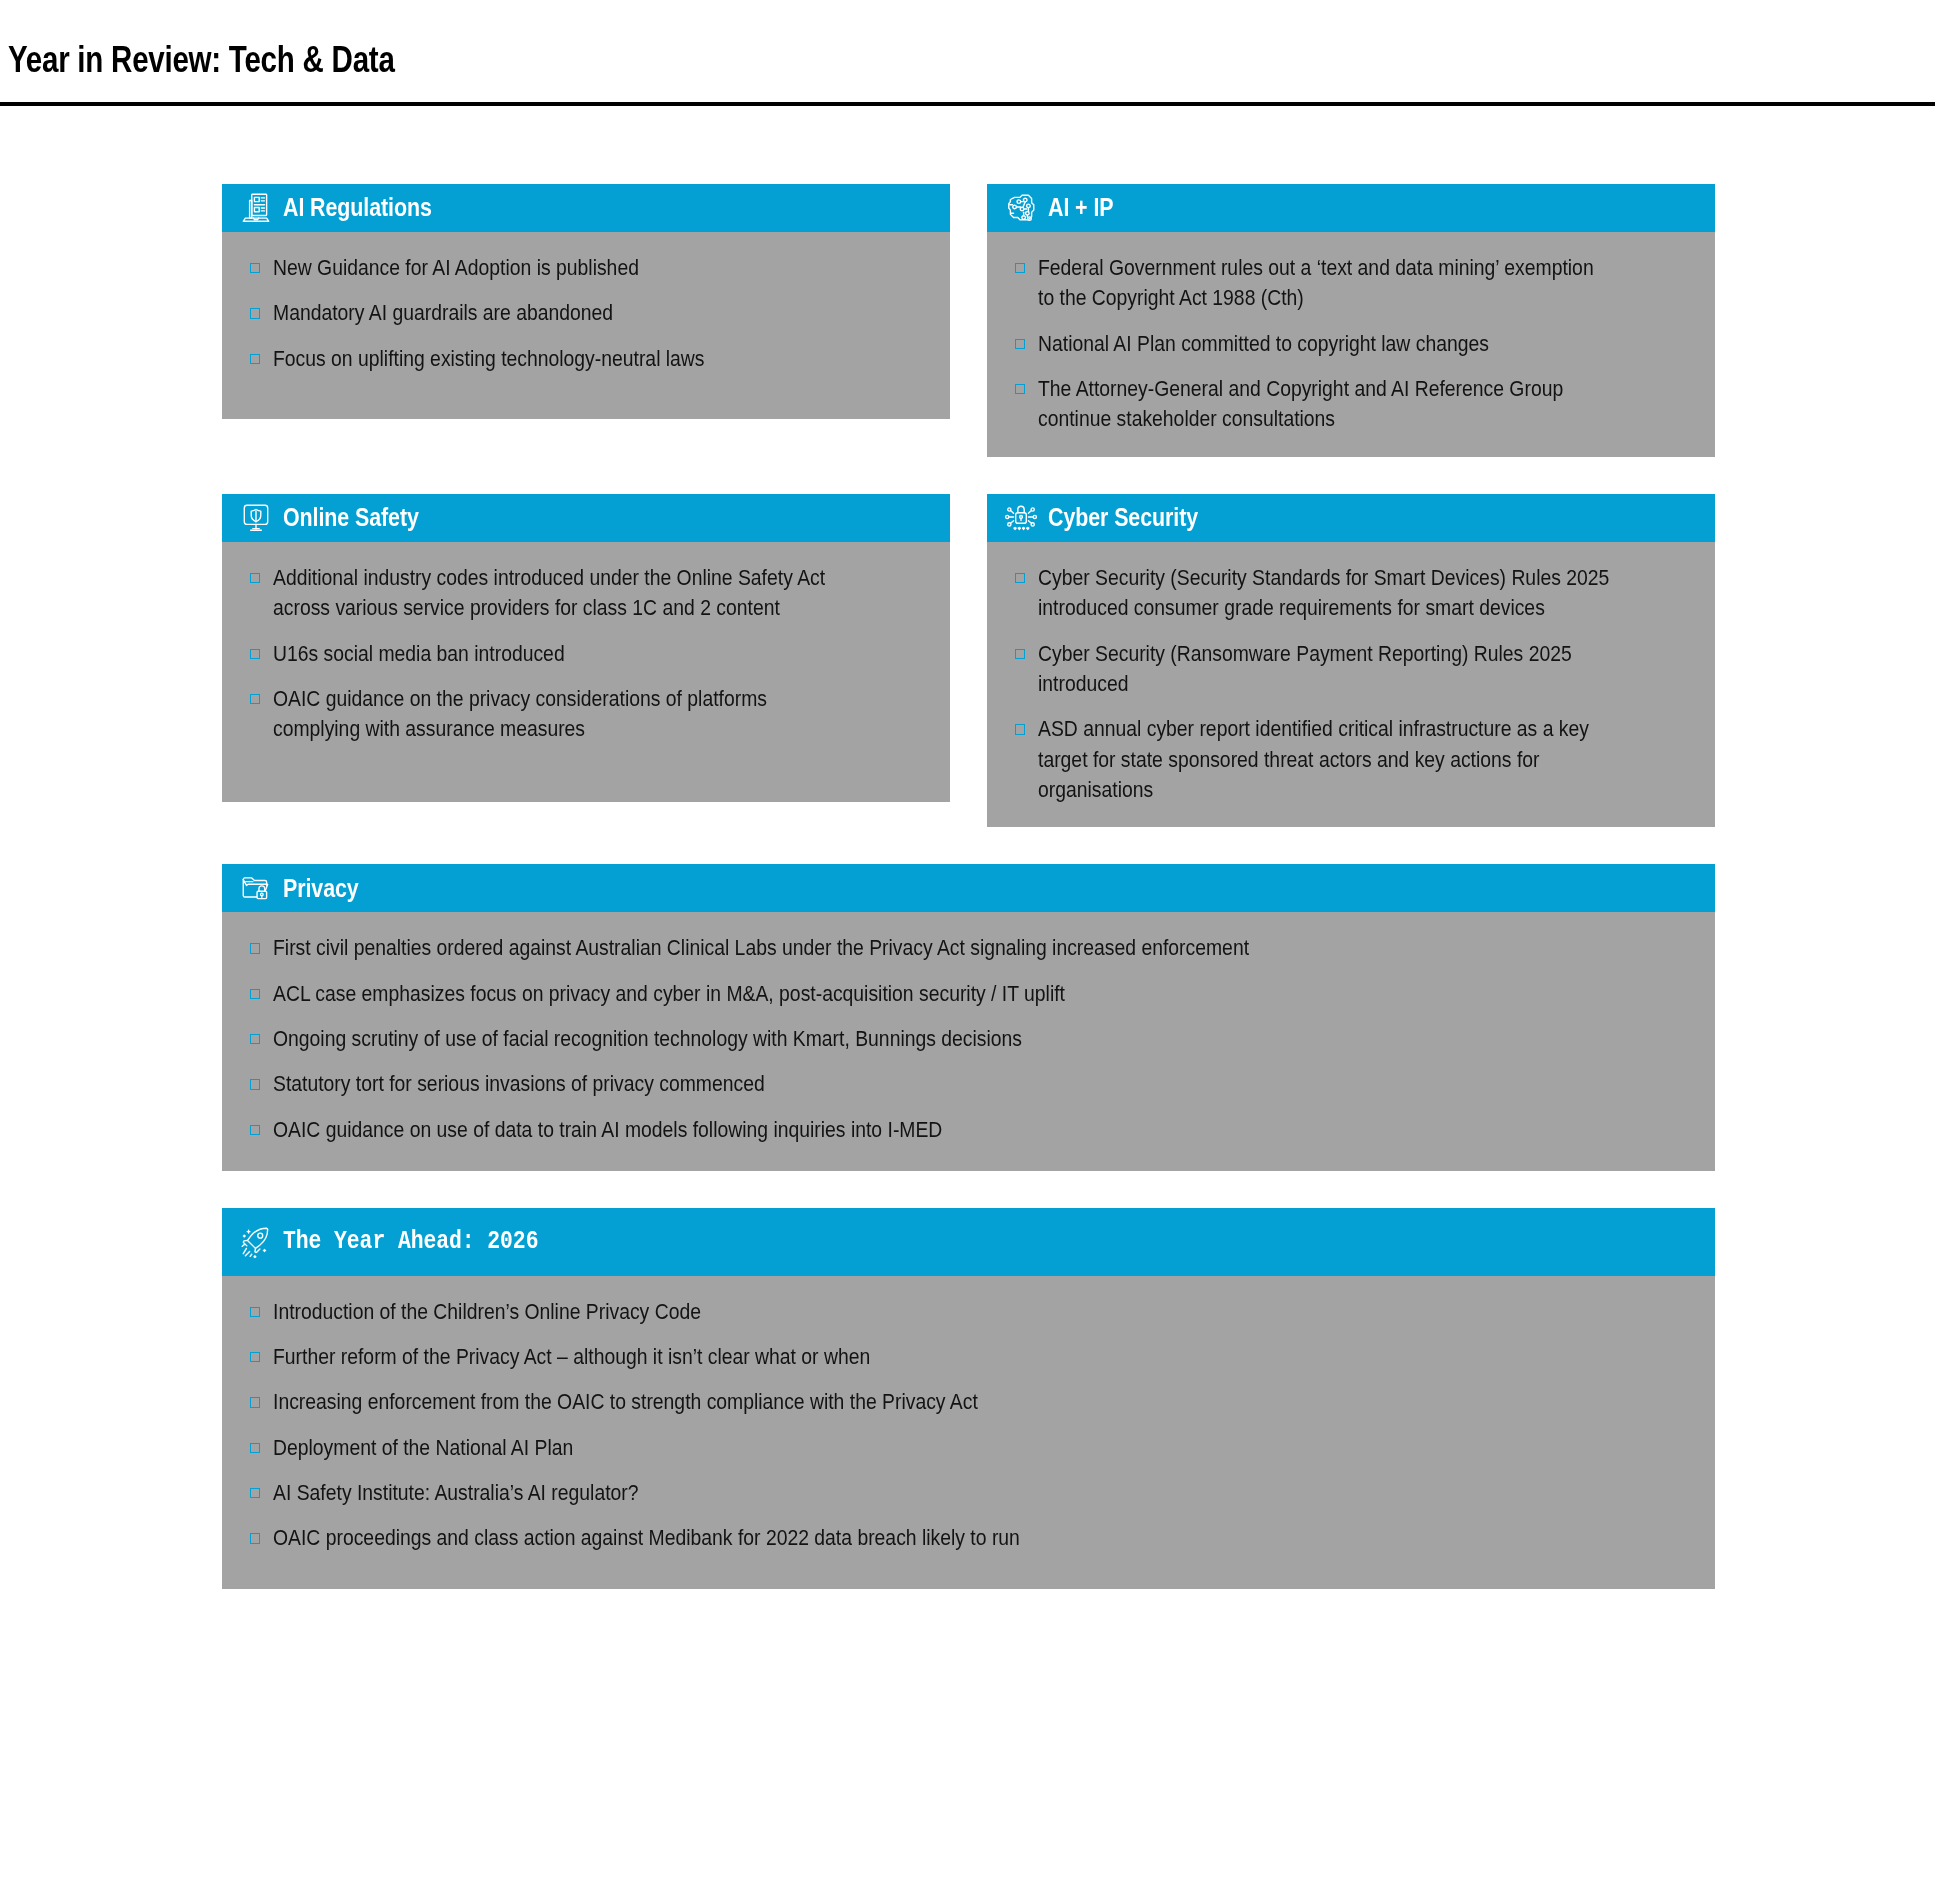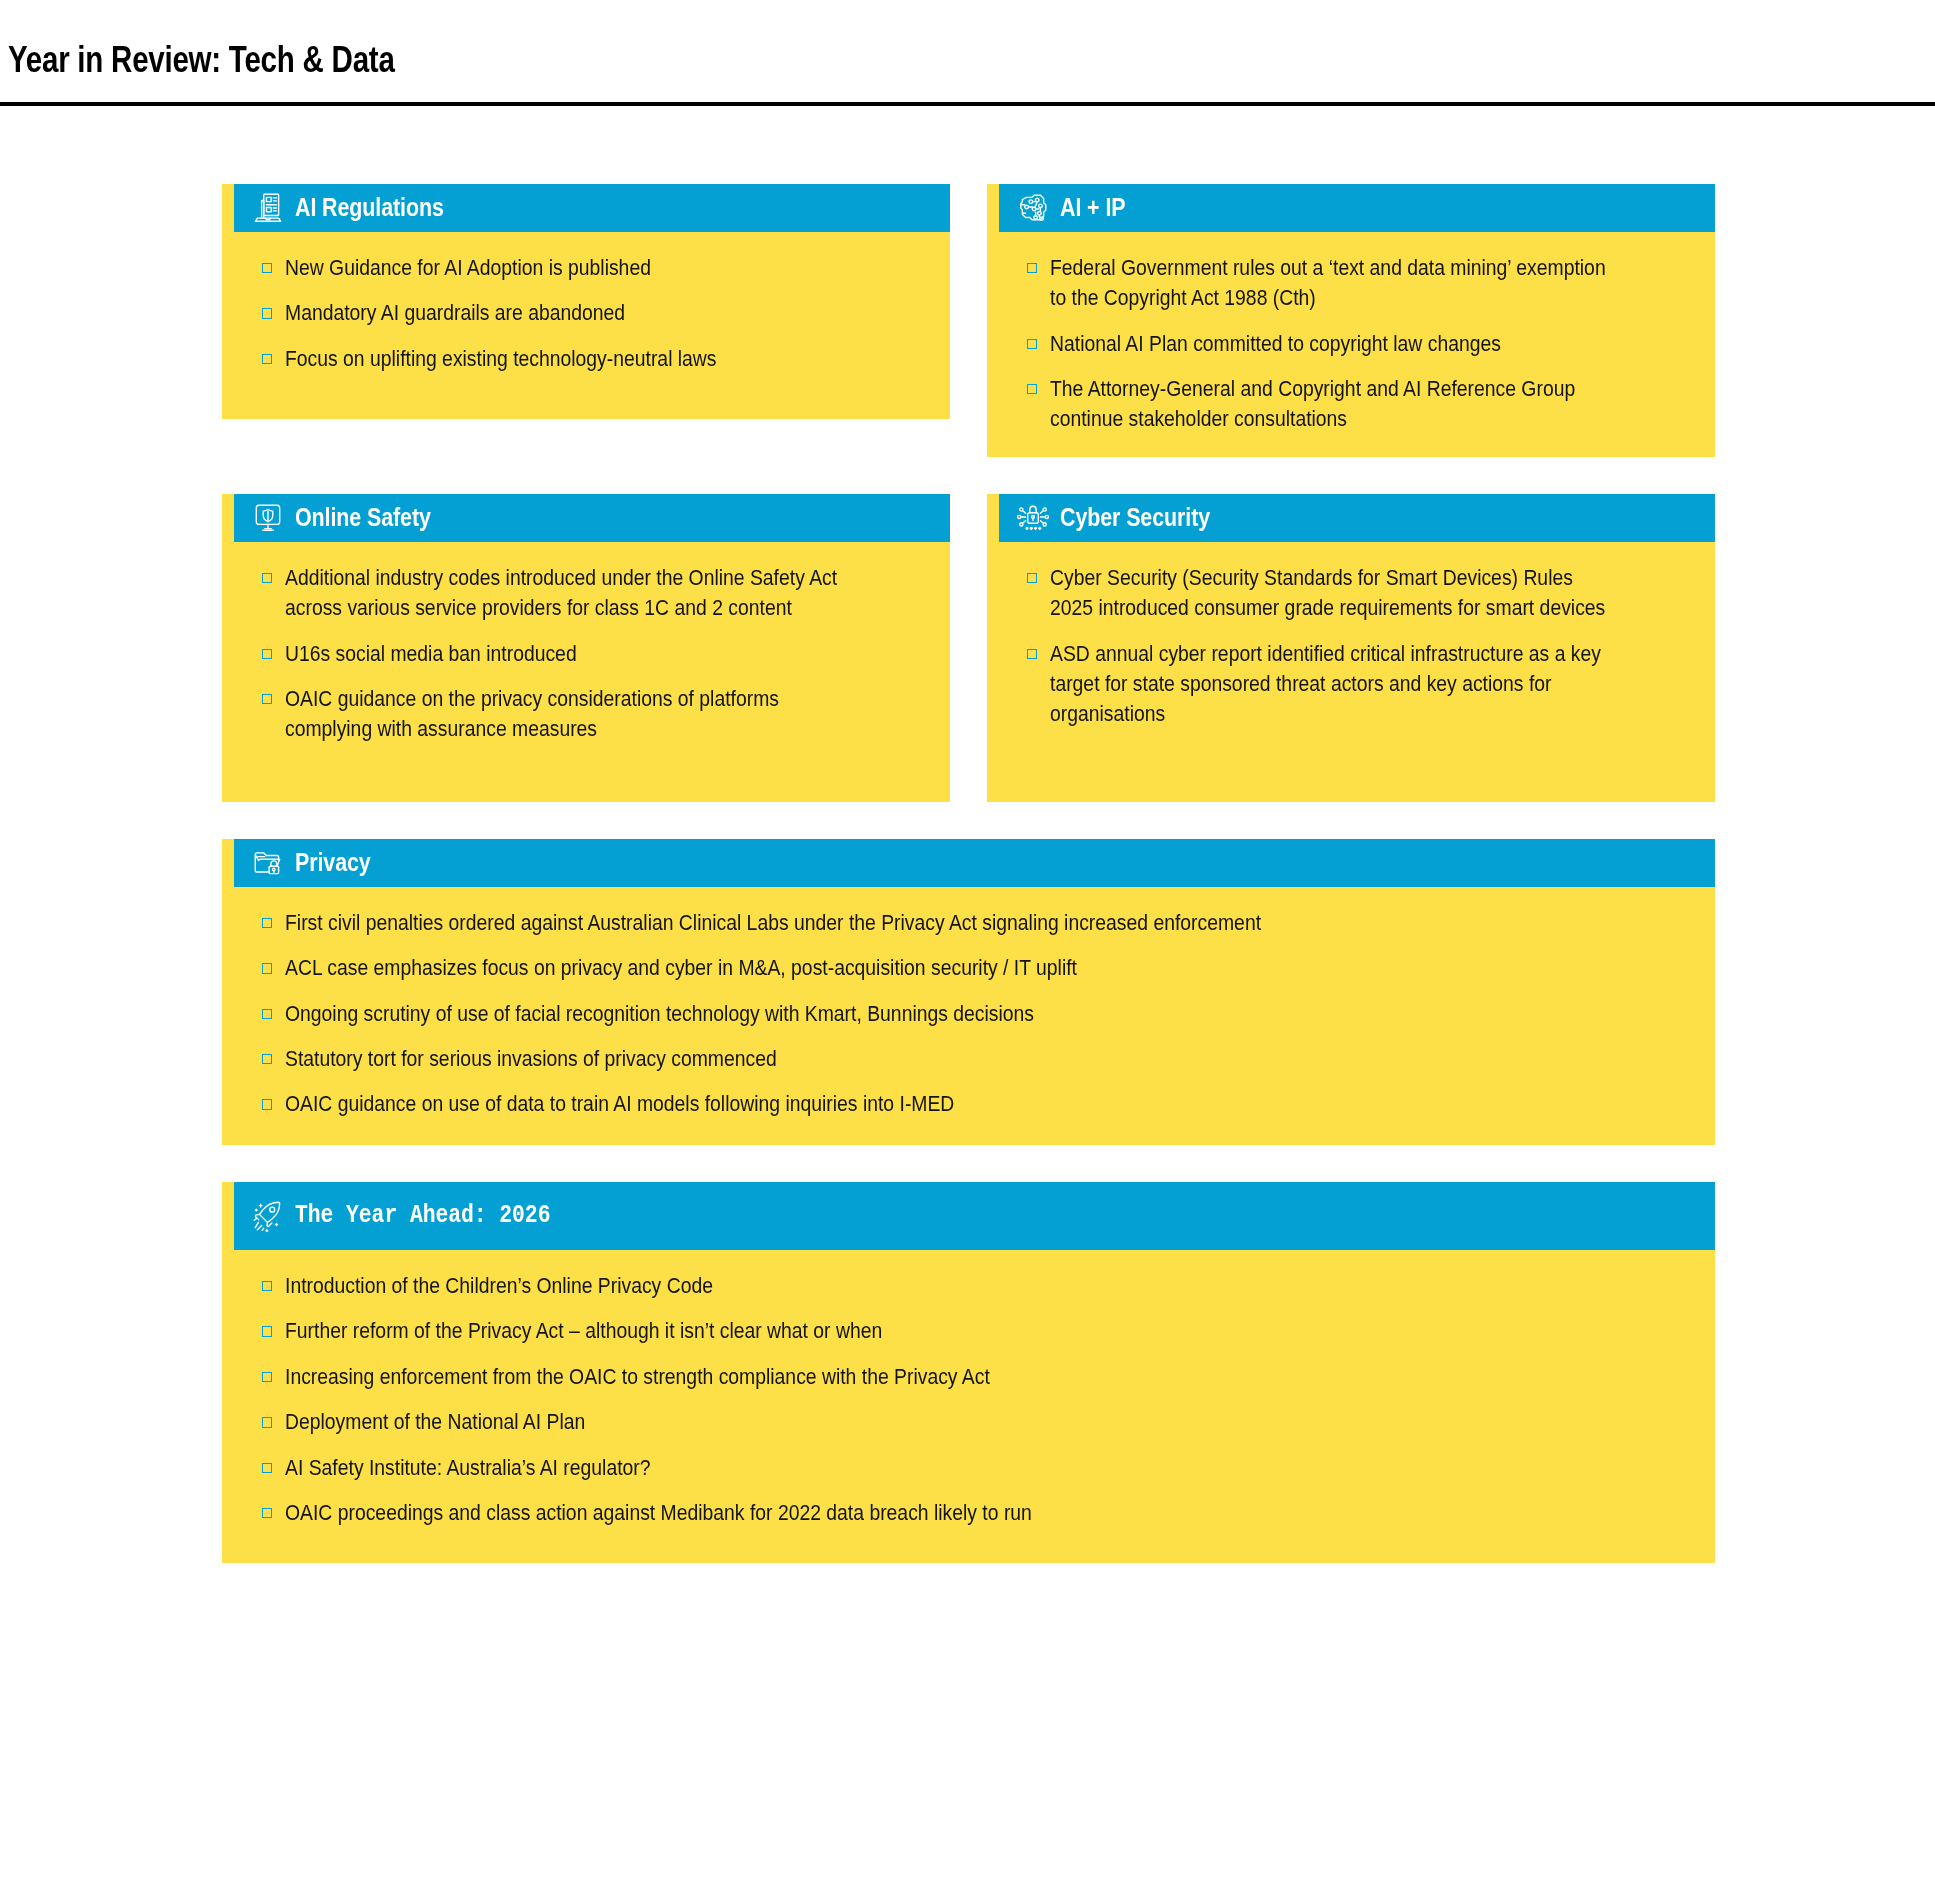--- a/index.html
+++ b/index.html
@@ -44,21 +44,21 @@
 
   .row {
     display: flex;
     gap: 37px;
     align-items: flex-start;
     margin-bottom: 37px;
   }
   .row.full > .card { width: 100%; }
   .row.half  > .card { width: 728px; flex: 0 0 728px; }
 
-  .card { background: #fde047; padding-left: 12px; }
+  .card { background: #a3a3a3; }
 
   .card-header {
     background: #04a0d4;
     height: 48px;
     display: flex;
     align-items: center;
     padding-left: 17px;
     gap: 11.6px;
   }
   .card-header.tall { height: 68px; font-family: Liberation Mono, monospace; }
@@ -280,20 +280,24 @@
         <span class="card-title">Cyber Security</span>
       </div>
       <div class="card-body">
         <ul class="bullets">
           <li>
             <span class="bullet-box"></span>
             <span class="bullet-text">Cyber Security (Security Standards for Smart Devices) Rules 2025 introduced consumer grade requirements for smart devices</span>
           </li>
           <li>
             <span class="bullet-box"></span>
+            <span class="bullet-text">Cyber Security (Ransomware Payment Reporting) Rules 2025 introduced</span>
+          </li>
+          <li>
+            <span class="bullet-box"></span>
             <span class="bullet-text">ASD annual cyber report identified critical infrastructure as a key target for state sponsored threat actors and key actions for organisations</span>
           </li>
         </ul>
       </div>
     </div>
 
   </div>
 
   <div class="row full">
     <div class="card privacy">

